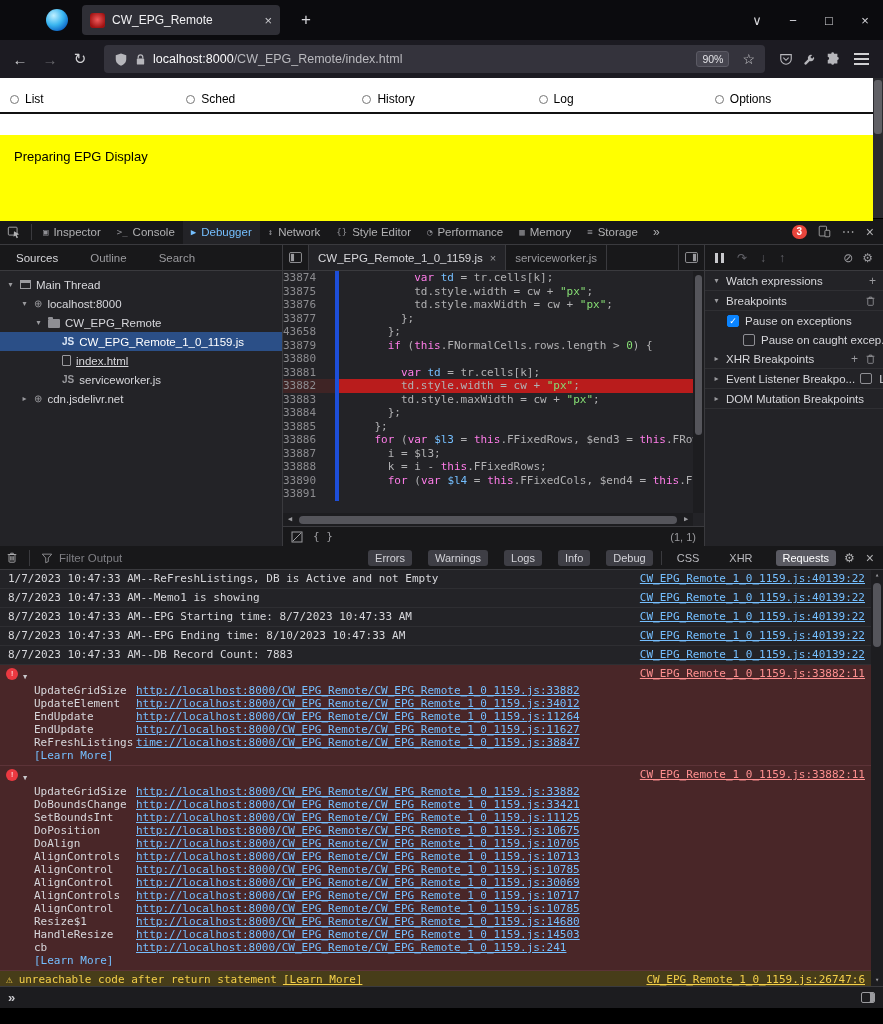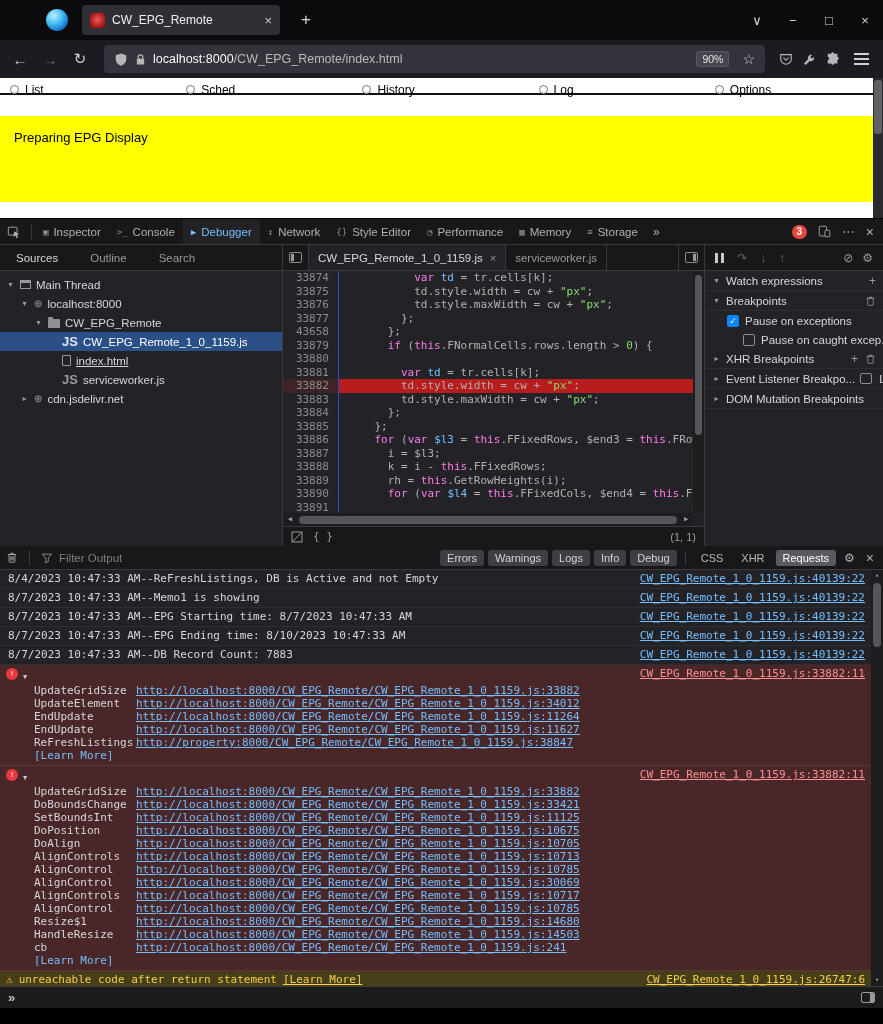--- a/index.html
+++ b/index.html
@@ -26,21 +26,21 @@
 .url-text{white-space:nowrap;overflow:hidden}
 .url-host{color:#f9f9fa;font-size:12.5px}
 .url-path{color:#b9b9be;font-size:12.5px}
 .zoom-pill{margin-left:auto;background:#46454f;border:1px solid #5b5a64;border-radius:3px;font-size:10.5px;padding:1px 5px;color:#e2e2e6}
 .star{color:#d0d0d3;font-size:14px;margin-left:6px}
 .hamburger{width:15px;height:12px;border-top:2px solid #d0d0d3;border-bottom:2px solid #d0d0d3;position:relative;margin:0 4px}
 .hamburger::after{content:"";position:absolute;left:0;right:0;top:3px;height:2px;background:#d0d0d3}
 
 
 .page{height:140px;flex:0 0 140px;background:#fff;position:relative}
-.page-menu{display:flex;height:17px;align-items:center;border-bottom:2px solid #111;padding-top:8px;margin-right:2px}
+.page-menu{display:flex;height:36px;align-items:center;border-bottom:2px solid #111;padding-top:8px;margin-right:2px}
 .menu-item{flex:1;display:flex;align-items:center;gap:6px;padding-left:10px}
 .radio-circle{width:9px;height:9px;border:1px solid #777;border-radius:50%;background:#fff}
 .menu-label{color:#000;font-size:12px}
 .page-banner{margin-top:21px;height:86px;background:#ffff00;padding:14px 14px 0;margin-right:10px}
 .banner-h{color:#000;font-size:13px}
 .banner-s{color:#000;font-size:13px;margin-top:26px}
 .page-sb{position:absolute;top:0;right:0;width:10px;bottom:0;background:#2a2a2e}
 .page-sb .thumb{position:absolute;top:2px;left:1px;right:1px;height:54px;background:#606065;border-radius:3px}
 
 
@@ -62,39 +62,39 @@
 
 .dt-main{height:301px;flex:0 0 301px;display:flex;min-height:0}
 .dbg-left{width:283px;flex:0 0 283px;border-right:1px solid #3a3a3e;display:flex;flex-direction:column;min-width:0}
 .sub-tabs{height:26px;flex:0 0 26px;display:flex;border-bottom:1px solid #3a3a3e;background:#18181a;align-items:center}
 .sub-tab{padding:0 16px;height:100%;display:flex;align-items:center;color:#9a9a9e;font-size:11.5px}
 .sub-tab.active{color:#d7d7db}
 .dbg-tree{flex:1;padding-top:4px;font-size:11.5px;color:#d7d7db;overflow:hidden}
 .tree-row{height:19px;display:flex;align-items:center;gap:5px;padding-right:4px;white-space:nowrap}
 .tree-row.sel{background:#2b4f87;color:#fff}
 .tw{width:9px;text-align:center;color:#9a9a9e;font-size:8px;flex:0 0 9px}
-.t-js{font-size:13px;font-weight:bold;color:#9a9a9e}
+.t-js{font-size:10px;font-weight:bold;color:#9a9a9e}
 .tree-row.sel .t-js{color:#dbe6f5}
 .t-folder{width:12px;height:9px;background:#8f8f94;border-radius:1px;position:relative;margin-top:2px;flex:0 0 12px}
 .t-folder::before{content:"";position:absolute;top:-2px;left:0;width:5px;height:2px;background:#8f8f94;border-radius:1px 1px 0 0}
 .t-doc{width:9px;height:11px;border:1px solid #9a9a9e;border-radius:1px;flex:0 0 9px}
 .t-glyph{color:#9a9a9e;font-size:10px;line-height:1}
 .t-win{width:11px;height:9px;border:1px solid #9a9a9e;box-shadow:inset 0 2px 0 #9a9a9e;flex:0 0 11px}
 
 .dbg-center{flex:1;display:flex;flex-direction:column;border-right:1px solid #3a3a3e;min-width:0}
 .src-tabbar{height:26px;flex:0 0 26px;background:#18181a;border-bottom:1px solid #3a3a3e;display:flex;align-items:stretch}
 .src-side-btn{width:26px;display:flex;align-items:center;justify-content:center;color:#9a9a9e;border-right:1px solid #3a3a3e}
 .src-side-btn.right{margin-left:auto;border-right:none;border-left:1px solid #3a3a3e}
 .src-tab{display:flex;align-items:center;gap:7px;padding:0 9px;font-size:11.5px;color:#9a9a9e;border-right:1px solid #3a3a3e;background:#18181a;white-space:nowrap}
 .src-tab.active{background:#232327;color:#d7d7db}
 .src-tab .x{font-size:11px;color:#9a9a9e}
 .code-wrap{flex:1;position:relative;overflow:hidden;font-family:"DejaVu Sans Mono",monospace;font-size:11px;line-height:13.5px;min-height:0}
 .code-scroll{position:absolute;top:0;left:0;right:11px;bottom:13px;overflow:hidden}
 .cl{display:flex;white-space:pre}
-.cl .ln{flex:0 0 56px;text-align:right;padding-right:9px;color:#8c8c90;background:#232327;border-right:1px solid #1d4ed8}
+.cl .ln{flex:0 0 56px;text-align:left;padding-right:9px;color:#8c8c90;background:#232327;border-right:4px solid #1d4ed8}
 .cl .ct{flex:1;padding-left:9px;color:#b1b1b3;overflow:hidden}
 .cl.hl{background:#b91c1c}
 .cl.hl .ln{background:#3f2425}
 .t-k{color:#ff7de9}.t-s{color:#86de74}.t-n{color:#86de74}.t-d{color:#75bfff}
 .v-sb{position:absolute;top:0;right:0;width:11px;bottom:13px;background:#1d1d20}
 .v-sb .thumb{position:absolute;left:2px;right:2px;top:4px;height:66%;background:#55555b;border-radius:4px}
 .h-sb{position:absolute;left:0;right:11px;bottom:0;height:13px;background:#1d1d20;display:flex;align-items:center}
 .h-arrow{width:14px;text-align:center;color:#9a9a9e;font-size:7px}
 .h-sb .thumb{flex:1;height:8px;background:#55555b;border-radius:4px;margin:0 2px}
 .code-footer{height:20px;flex:0 0 20px;background:#18181a;border-top:1px solid #3a3a3e;display:flex;align-items:center;gap:10px;padding:0 8px;font-size:11px;color:#9a9a9e}
@@ -116,21 +116,21 @@
 .cb.on{background:#0a84ff;border-color:#0a84ff;color:#fff}
 .cb.small{width:11px;height:11px}
 
 
 .dt-console{flex:1;display:flex;flex-direction:column;min-height:0}
 .con-toolbar{height:24px;flex:0 0 24px;background:#18181a;border-bottom:1px solid #3a3a3e;display:flex;align-items:center;padding:0 6px;gap:8px}
 .con-filter{display:flex;align-items:center;gap:6px}
 .con-filter input{background:transparent;border:none;outline:none;color:#d7d7db;font-size:11.5px;width:150px;font-family:"Liberation Sans",sans-serif}
 .con-filter input::placeholder{color:#7f7f84}
 .con-right{margin-left:auto;display:flex;align-items:center;gap:8px}
-.filters{display:flex;gap:4px}
+.filters{display:flex;gap:16px}
 .pill{font-size:11px;padding:2px 7px;border-radius:3px;color:#b9b9be;white-space:nowrap}
 .pill.on{background:#3e3e45;color:#d3d3d8}
 .pill.hot{background:#5a5a62;color:#fff}
 .vsep{width:1px;height:14px;background:#3a3a3e}
 .gear{color:#b1b1b3;font-size:12px}
 .con-close{color:#b1b1b3;font-size:14px;padding:0 3px}
 .con-out{flex:1;overflow:hidden;font-family:"DejaVu Sans Mono",monospace;font-size:11px;position:relative;min-height:0}
 .con-list{position:absolute;top:0;left:0;right:12px;bottom:0;overflow:hidden}
 .con-entry{border-bottom:1px solid #2e2e32;padding:2px 6px 2px 0}
 .con-head{display:flex;align-items:flex-start;line-height:14px}
@@ -390,21 +390,20 @@
               <div class="cl"><span class="ln">33879</span><span class="ct">      <span class="t-k">if</span> (<span class="t-k">this</span>.FNormalCells.rows.length &gt; <span class="t-n">0</span>) {</span></div>
               <div class="cl"><span class="ln">33880</span></div>
               <div class="cl"><span class="ln">33881</span><span class="ct">        <span class="t-k">var</span> <span class="t-d">td</span> = tr.cells[k];</span></div>
               <div class="cl hl"><span class="ln">33882</span><span class="ct">        td.style.width = cw + <span class="t-s">"px"</span>;</span></div>
               <div class="cl"><span class="ln">33883</span><span class="ct">        td.style.maxWidth = cw + <span class="t-s">"px"</span>;</span></div>
               <div class="cl"><span class="ln">33884</span><span class="ct">      };</span></div>
               <div class="cl"><span class="ln">33885</span><span class="ct">    };</span></div>
               <div class="cl"><span class="ln">33886</span><span class="ct">    <span class="t-k">for</span> (<span class="t-k">var</span> <span class="t-d">$l3</span> = <span class="t-k">this</span>.FFixedRows, $end3 = <span class="t-k">this</span>.FRowCount - ;</span></div>
               <div class="cl"><span class="ln">33887</span><span class="ct">      i = $l3;</span></div>
               <div class="cl"><span class="ln">33888</span><span class="ct">      k = i - <span class="t-k">this</span>.FFixedRows;</span></div>
-              <div class="cl"><span class="ln">33889</span><span class="ct">      rh = <span class="t-k">this</span>.GetRowHeights(i);</span></div>
               <div class="cl"><span class="ln">33890</span><span class="ct">      <span class="t-k">for</span> (<span class="t-k">var</span> <span class="t-d">$l4</span> = <span class="t-k">this</span>.FFixedCols, $end4 = <span class="t-k">this</span>.FColCount - </span></div>
               <div class="cl"><span class="ln">33891</span><span class="ct"></span></div>
             </div>
           <div class="v-sb">
               <span class="thumb"></span>
             </div>
           <div class="h-sb">
             <span class="h-arrow">◀</span>
             <span class="thumb"></span>
             <span class="h-arrow">▶</span>
@@ -527,21 +526,21 @@
               <span class="pill hot">Requests</span>
             </span>
           <span class="gear">⚙</span>
           <span class="con-close">×</span>
         </div>
       </div>
       <div class="con-out">
         <div class="con-list">
             <div class="con-entry log">
               <div class="con-head">
-                <span class="msg">8/4/2023 10:47:33 AM--ReFreshListings, DB is Active and not Empty</span>
+                <span class="msg">1/7/2023 10:47:33 AM--ReFreshListings, DB is Active and not Empty</span>
                 <span class="spacer"></span>
                 <a class="loc">CW_EPG_Remote_1_0_1159.js:40139:22</a>
               </div>
             </div>
             <div class="con-entry log">
               <div class="con-head">
                 <span class="msg">8/7/2023 10:47:33 AM--Memo1 is showing</span>
                 <span class="spacer"></span>
                 <a class="loc">CW_EPG_Remote_1_0_1159.js:40139:22</a>
               </div>
@@ -585,21 +584,21 @@
               <div class="stack-row">
                 <span class="sfn">EndUpdate</span>
                 <a class="surl">http://localhost:8000/CW_EPG_Remote/CW_EPG_Remote_1_0_1159.js:11264</a>
               </div>
               <div class="stack-row">
                 <span class="sfn">EndUpdate</span>
                 <a class="surl">http://localhost:8000/CW_EPG_Remote/CW_EPG_Remote_1_0_1159.js:11627</a>
               </div>
               <div class="stack-row">
                 <span class="sfn">ReFreshListings</span>
-                <a class="surl">http://property:8000/CW_EPG_Remote/CW_EPG_Remote_1_0_1159.js:38847</a>
+                <a class="surl">time://localhost:8000/CW_EPG_Remote/CW_EPG_Remote_1_0_1159.js:38847</a>
               </div>
               <a class="learn">[Learn More]</a>
             </div>
             <div class="con-entry error">
               <div class="con-head">
                 <span class="err-ic">!</span>
                 <span class="caret">▼</span>
                 <span class="spacer"></span>
                 <a class="loc">CW_EPG_Remote_1_0_1159.js:33882:11</a>
               </div>

